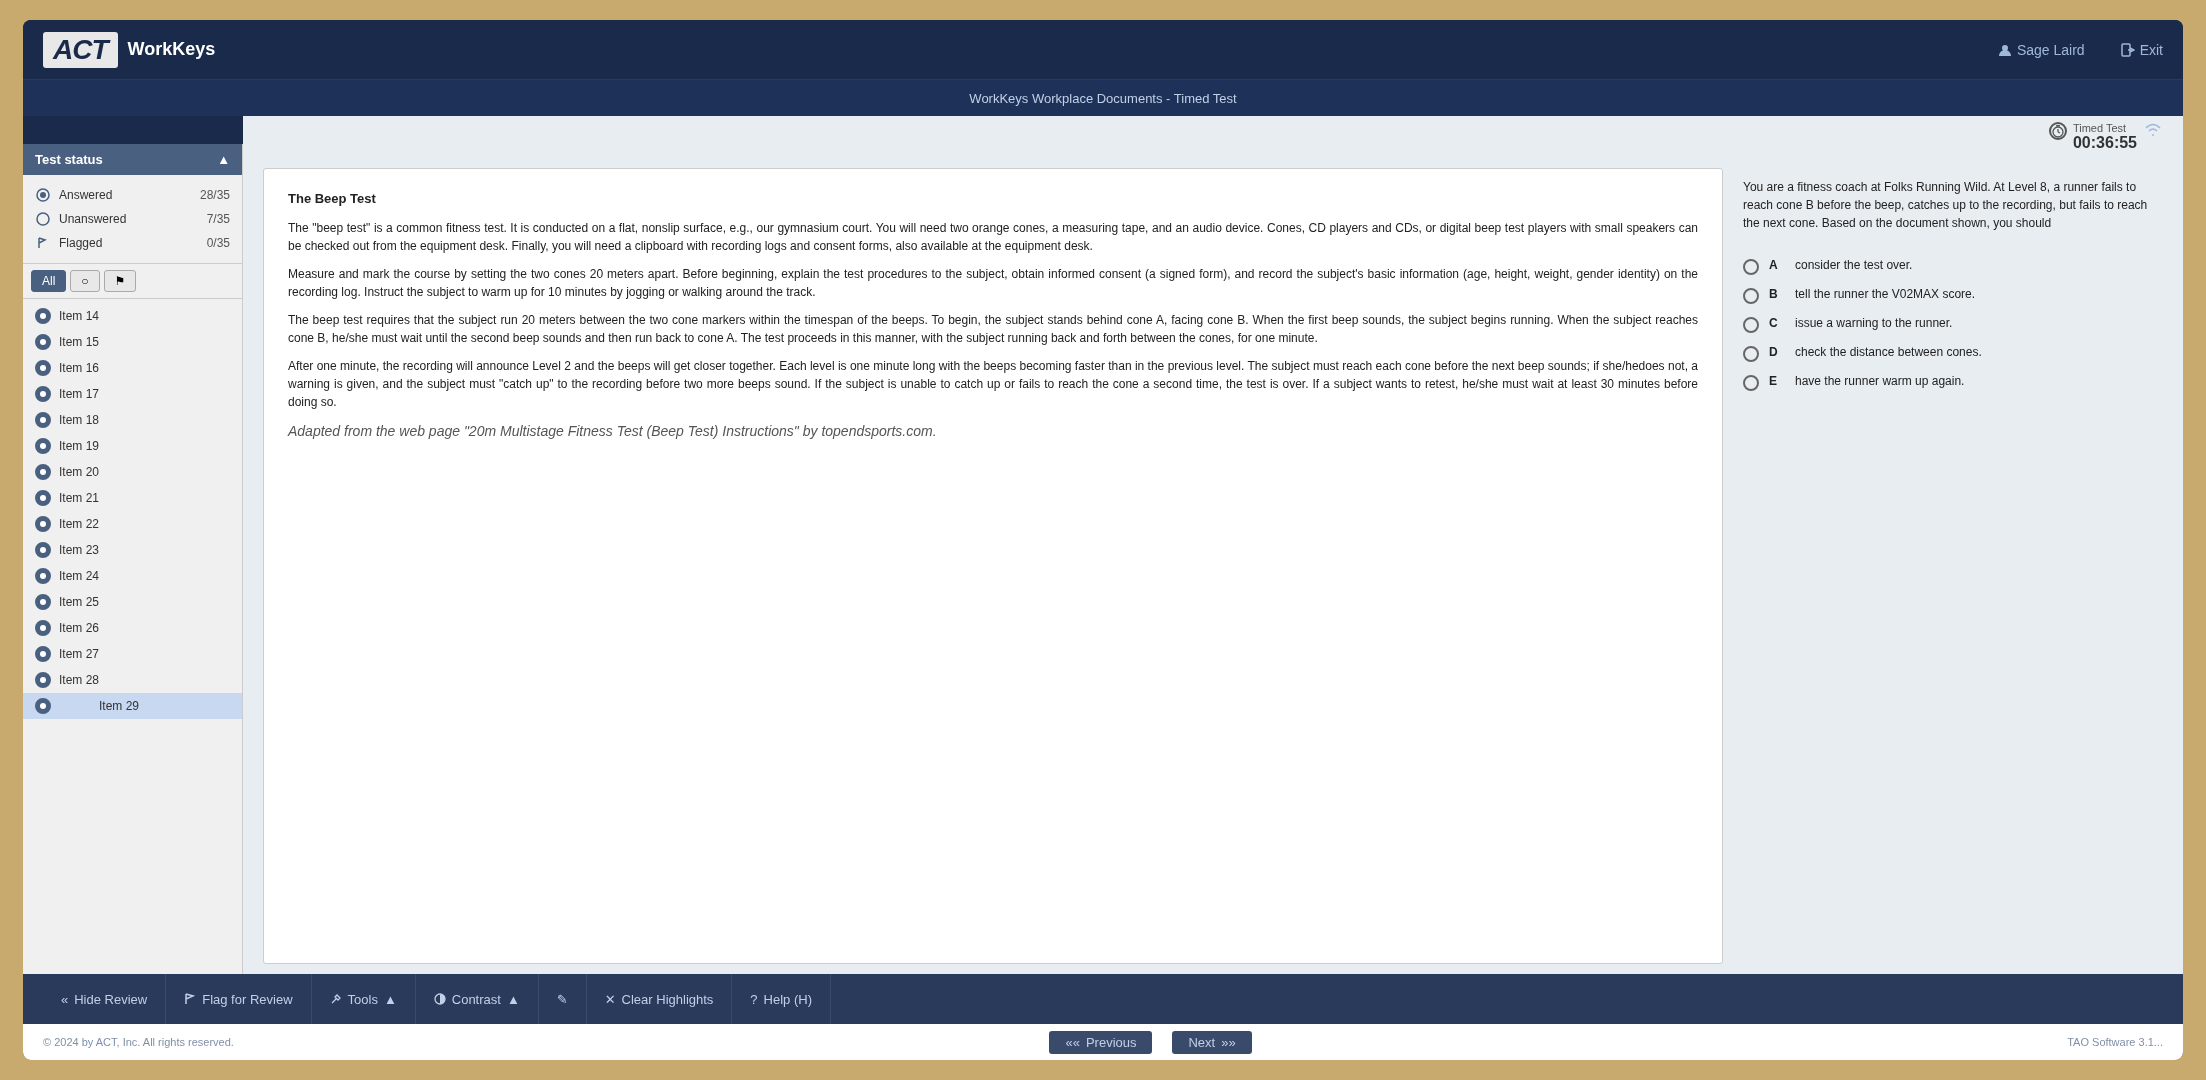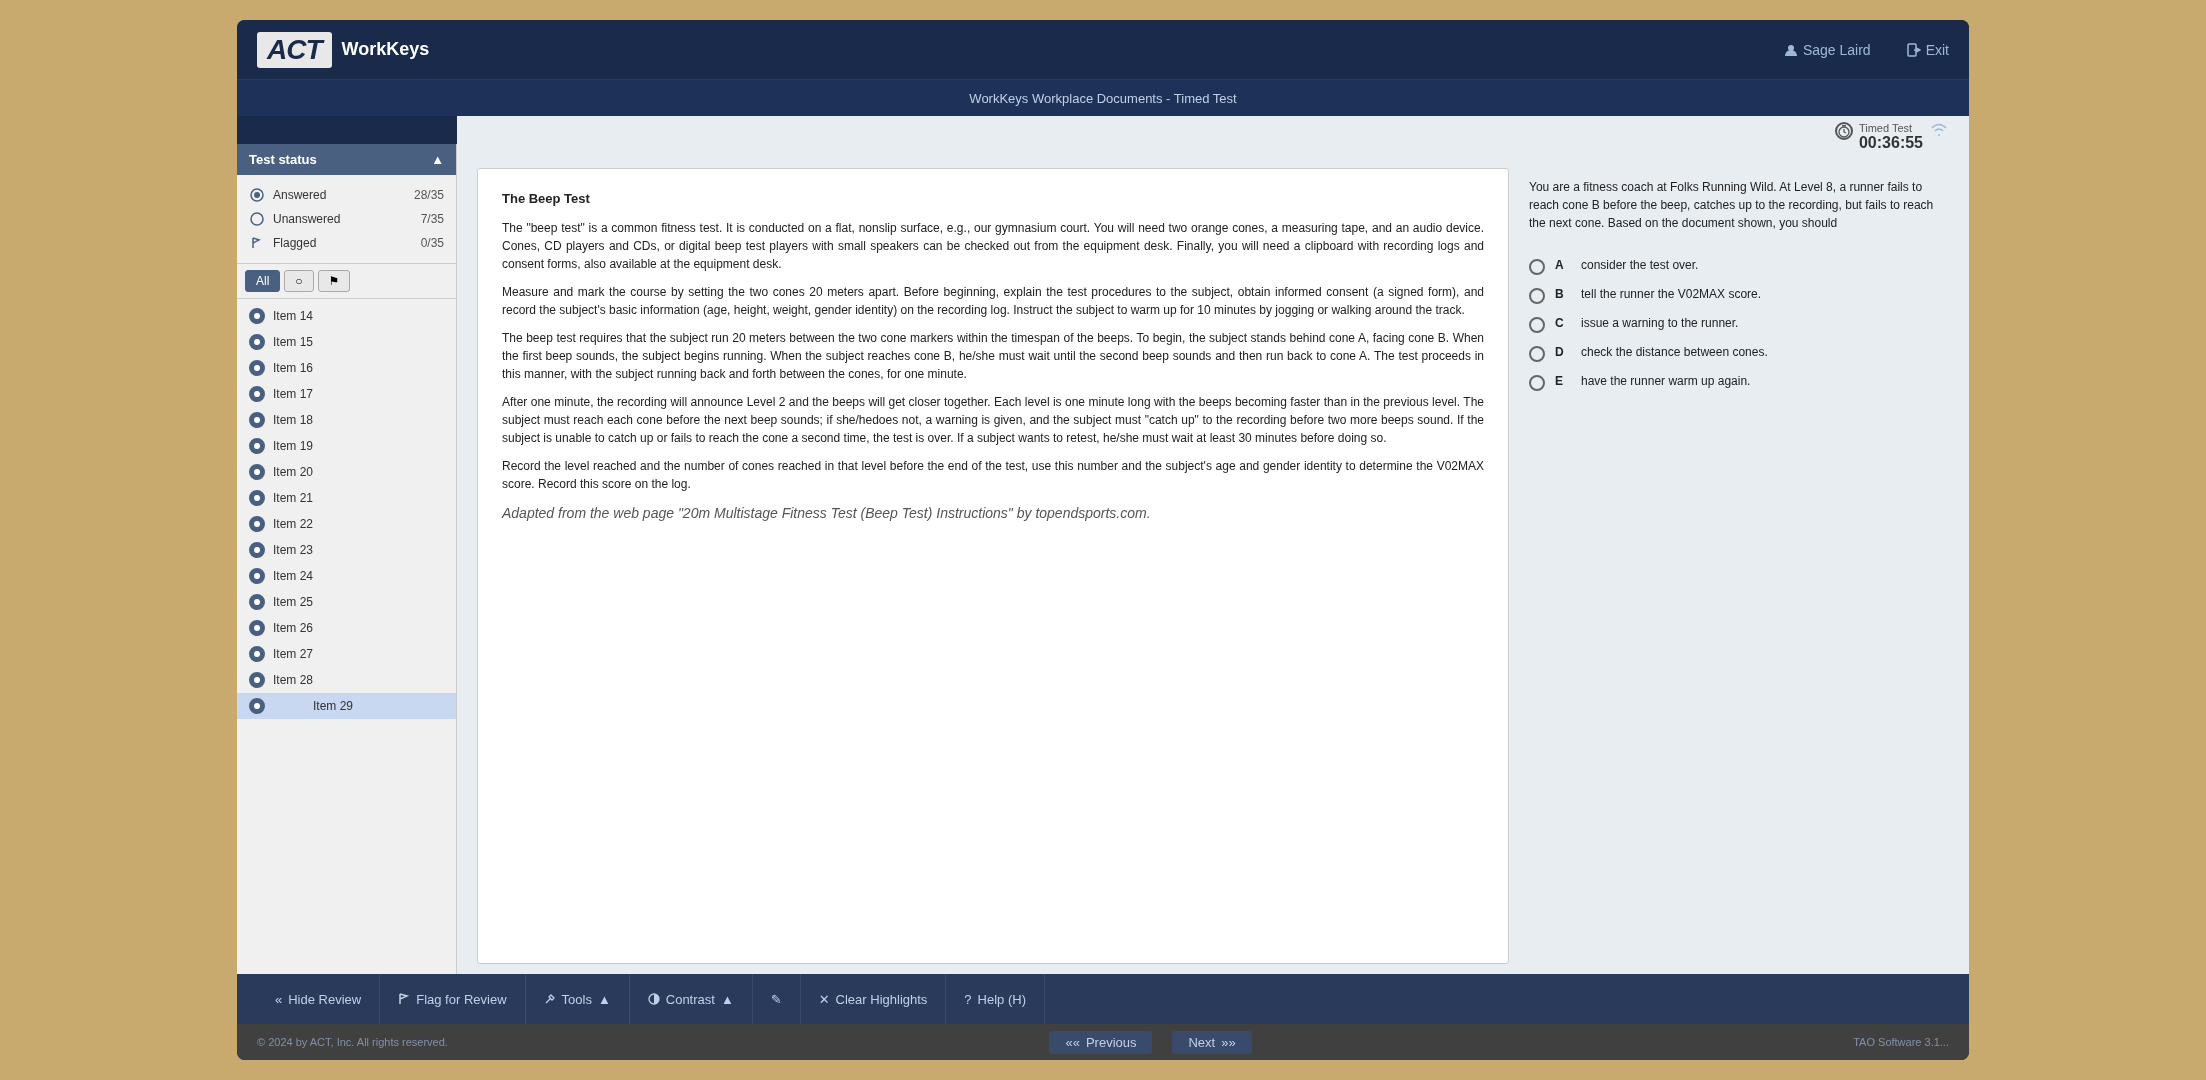--- a/index.html
+++ b/index.html
@@ -6,21 +6,21 @@
     body {
       width: 2206px;
       height: 1080px;
       background: #c8a96e;
       font-family: Arial, sans-serif;
       overflow: hidden;
     }
 
     
     .app-container {
-      width: 1732px;
+      width: 2160px;
       height: 1040px;
       margin: 20px auto;
       background: #1a2a4a;
       border-radius: 8px;
       overflow: hidden;
       display: flex;
       flex-direction: column;
     }
 
     
@@ -369,21 +369,21 @@
     }
 
     .toolbar-btn:first-child {
       border-left: none;
     }
 
     .toolbar-spacer { flex: 1; }
 
     
     .footer {
-      background: #404040;
+      background: #ffffff;
       height: 36px;
       display: flex;
       align-items: center;
       justify-content: space-between;
       padding: 0 20px;
       flex-shrink: 0;
     }
 
     .footer-copyright {
       color: #8090a8;
@@ -595,21 +595,20 @@
       </div>
 
       <div class="question-area">
 
         <div class="document-panel" id="doc-panel">
             <div class="doc-subtitle">The Beep Test</div>
             <div class="doc-paragraph">The "beep test" is a common fitness test. It is conducted on a flat, nonslip surface, e.g., our gymnasium court. You will need two orange cones, a measuring tape, and an audio device. Cones, CD players and CDs, or digital beep test players with small speakers can be checked out from the equipment desk. Finally, you will need a clipboard with recording logs and consent forms, also available at the equipment desk.</div>
             <div class="doc-paragraph">Measure and mark the course by setting the two cones 20 meters apart. Before beginning, explain the test procedures to the subject, obtain informed consent (a signed form), and record the subject's basic information (age, height, weight, gender identity) on the recording log. Instruct the subject to warm up for 10 minutes by jogging or walking around the track.</div>
             <div class="doc-paragraph">The beep test requires that the subject run 20 meters between the two cone markers within the timespan of the beeps. To begin, the subject stands behind cone A, facing cone B. When the first beep sounds, the subject begins running. When the subject reaches cone B, he/she must wait until the second beep sounds and then run back to cone A. The test proceeds in this manner, with the subject running back and forth between the cones, for one minute.</div>
             <div class="doc-paragraph">After one minute, the recording will announce Level 2 and the beeps will get closer together. Each level is one minute long with the beeps becoming faster than in the previous level. The subject must reach each cone before the next beep sounds; if she/hedoes not, a warning is given, and the subject must "catch up" to the recording before two more beeps sound. If the subject is unable to catch up or fails to reach the cone a second time, the test is over. If a subject wants to retest, he/she must wait at least 30 minutes before doing so.</div>
-            <div class="doc-paragraph">Record the level reached and the number of cones reached in that level before the end of the test, use this number and the subject's age and gender identity to determine the V02MAX score. Record this score on the log.</div>
             <div class="doc-citation">Adapted from the web page "20m Multistage Fitness Test (Beep Test) Instructions" by topendsports.com.</div>
           </div>
 
         <div class="question-panel">
           <div class="question-text">You are a fitness coach at Folks Running Wild. At Level 8, a runner fails to reach cone B before the beep, catches up to the recording, but fails to reach the next cone. Based on the document shown, you should</div>
           <div class="answer-options" id="answer-options">
           <div class="answer-option">
       <div class="radio"></div>
       <span class="option-letter">A</span>
       <span>consider the test over.</span>

